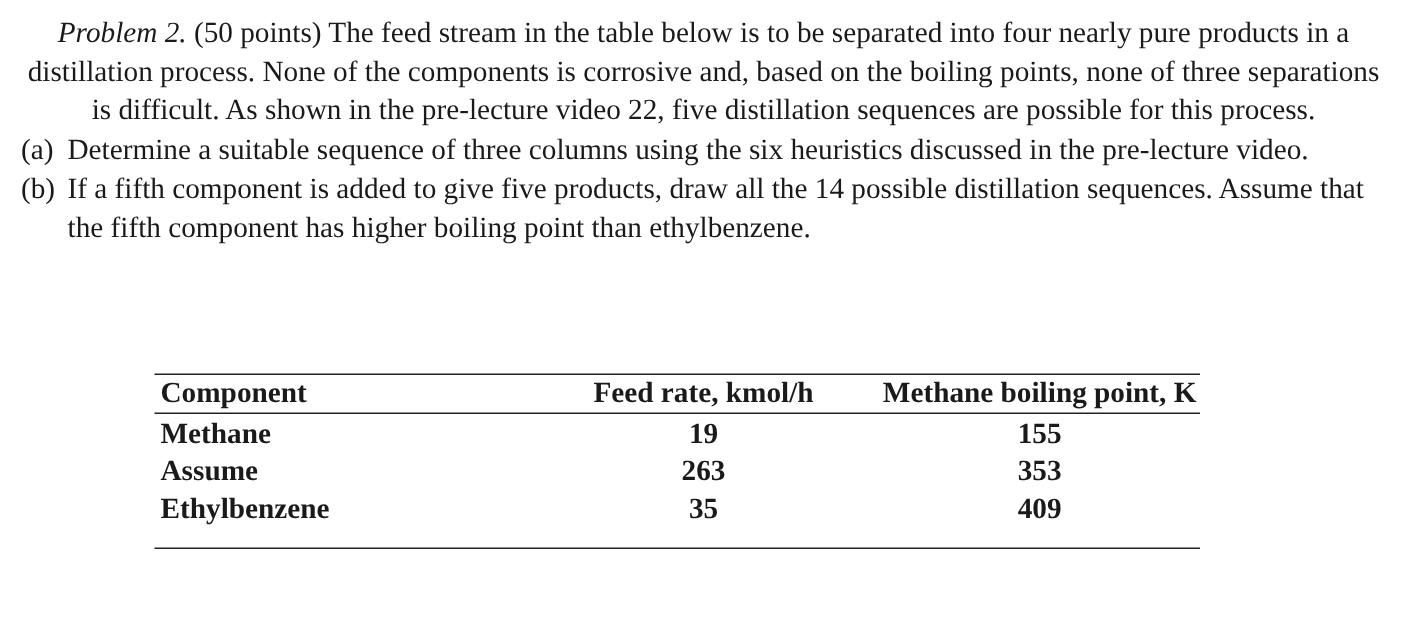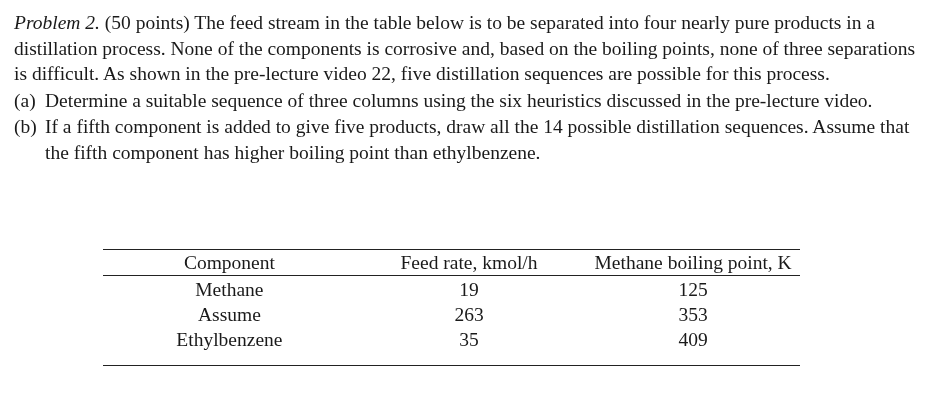--- a/index.html
+++ b/index.html
@@ -24,21 +24,21 @@
   .problem-body {
     position: absolute;
     left: 14px;
     top: 10px;
     width: 910px;
     font-size: 19.5px;
     line-height: 25.5px;
   }
   .para {
     margin: 0;
-    text-align: left;
+    text-align: center;
   }
   .italic {
     font-style: italic;
   }
   .list-item {
     display: flex;
     margin-top: 1px;
   }
   .list-marker {
     flex: 0 0 auto;
@@ -57,23 +57,22 @@
   }
   table.data {
     border-collapse: collapse;
     width: 697px;
     font-size: 19.5px;
     line-height: 23px;
   }
   table.data th,
   table.data td {
     padding: 0 0 0 0;
-    font-weight: normal;
+    font-weight: bold;
     vertical-align: top;
-    text-align: center;
   }
   table.data thead th {
     border-top: 1.3px solid #222;
     border-bottom: 1.1px solid #222;
     padding-top: 1px;
     padding-bottom: 1px;
   }
   table.data tbody tr:last-child td {
     border-bottom: 1.3px solid #222;
     padding-bottom: 14px;
@@ -123,21 +122,21 @@
         <tr>
           <th class="col-comp">Component</th>
           <th class="col-feed">Feed rate, kmol/h</th>
           <th class="col-bp">Methane boiling point, K</th>
         </tr>
       </thead>
       <tbody>
         <tr>
           <td class="col-comp">Methane</td>
           <td class="col-feed">19</td>
-          <td class="col-bp">125</td>
+          <td class="col-bp">155</td>
         </tr>
         <tr>
           <td class="col-comp">Assume</td>
           <td class="col-feed">263</td>
           <td class="col-bp">353</td>
         </tr>
         <tr>
           <td class="col-comp">Ethylbenzene</td>
           <td class="col-feed">35</td>
           <td class="col-bp">409</td>

